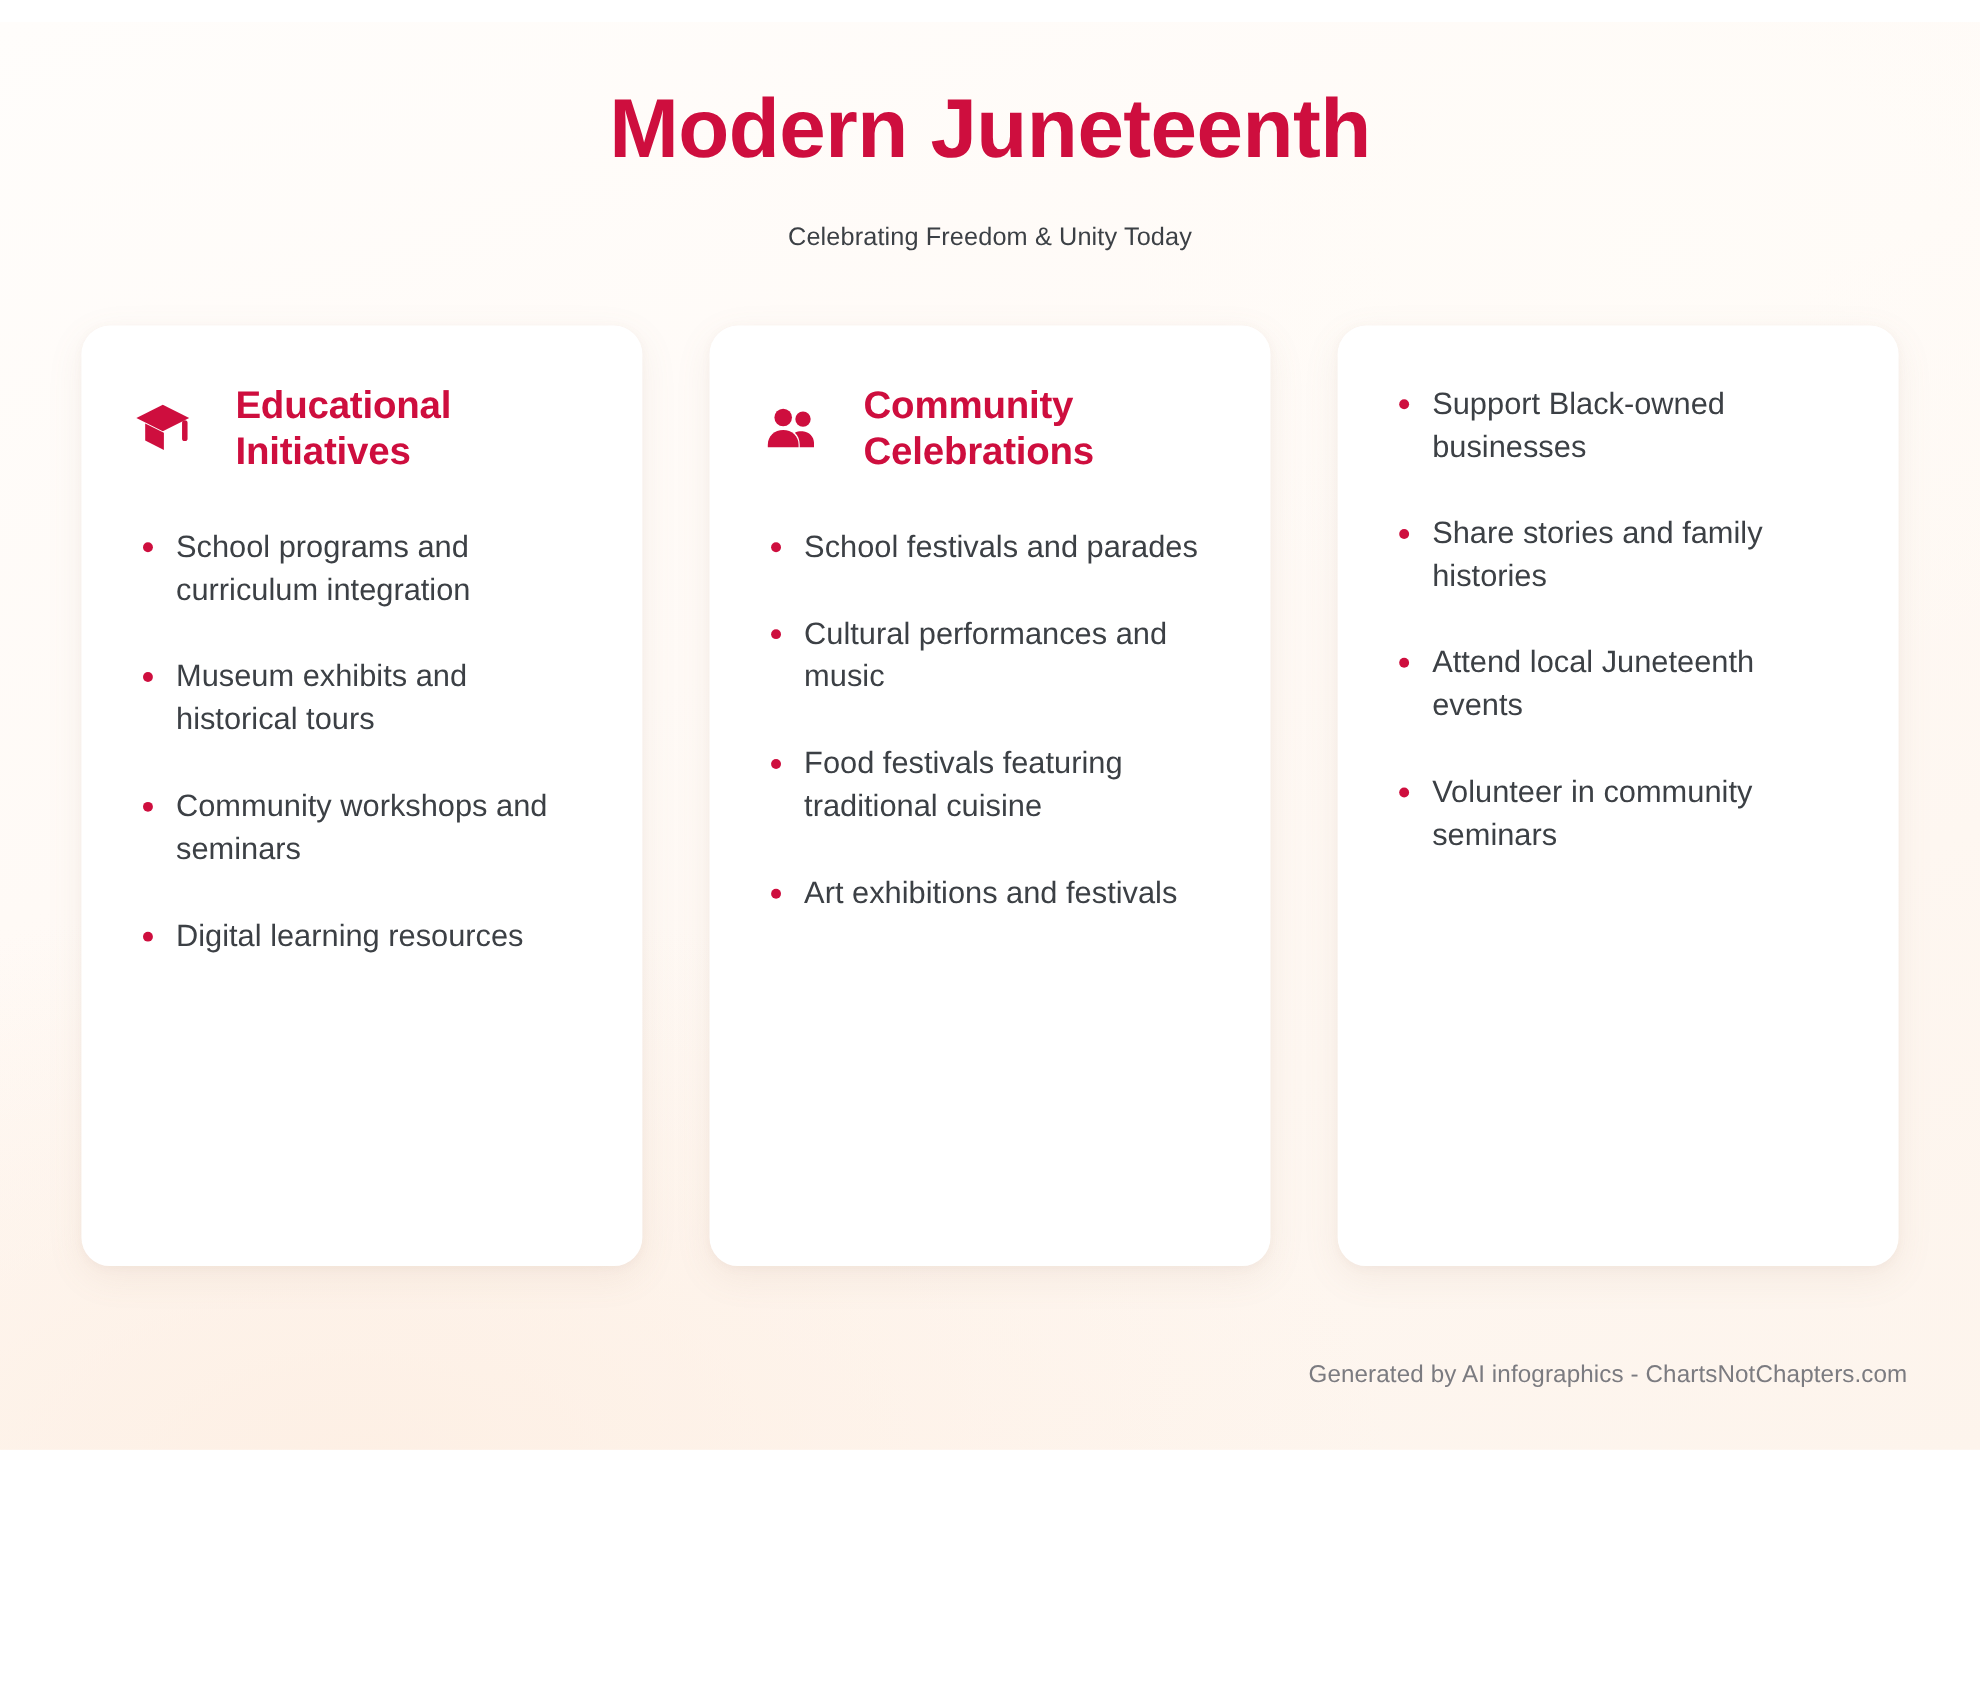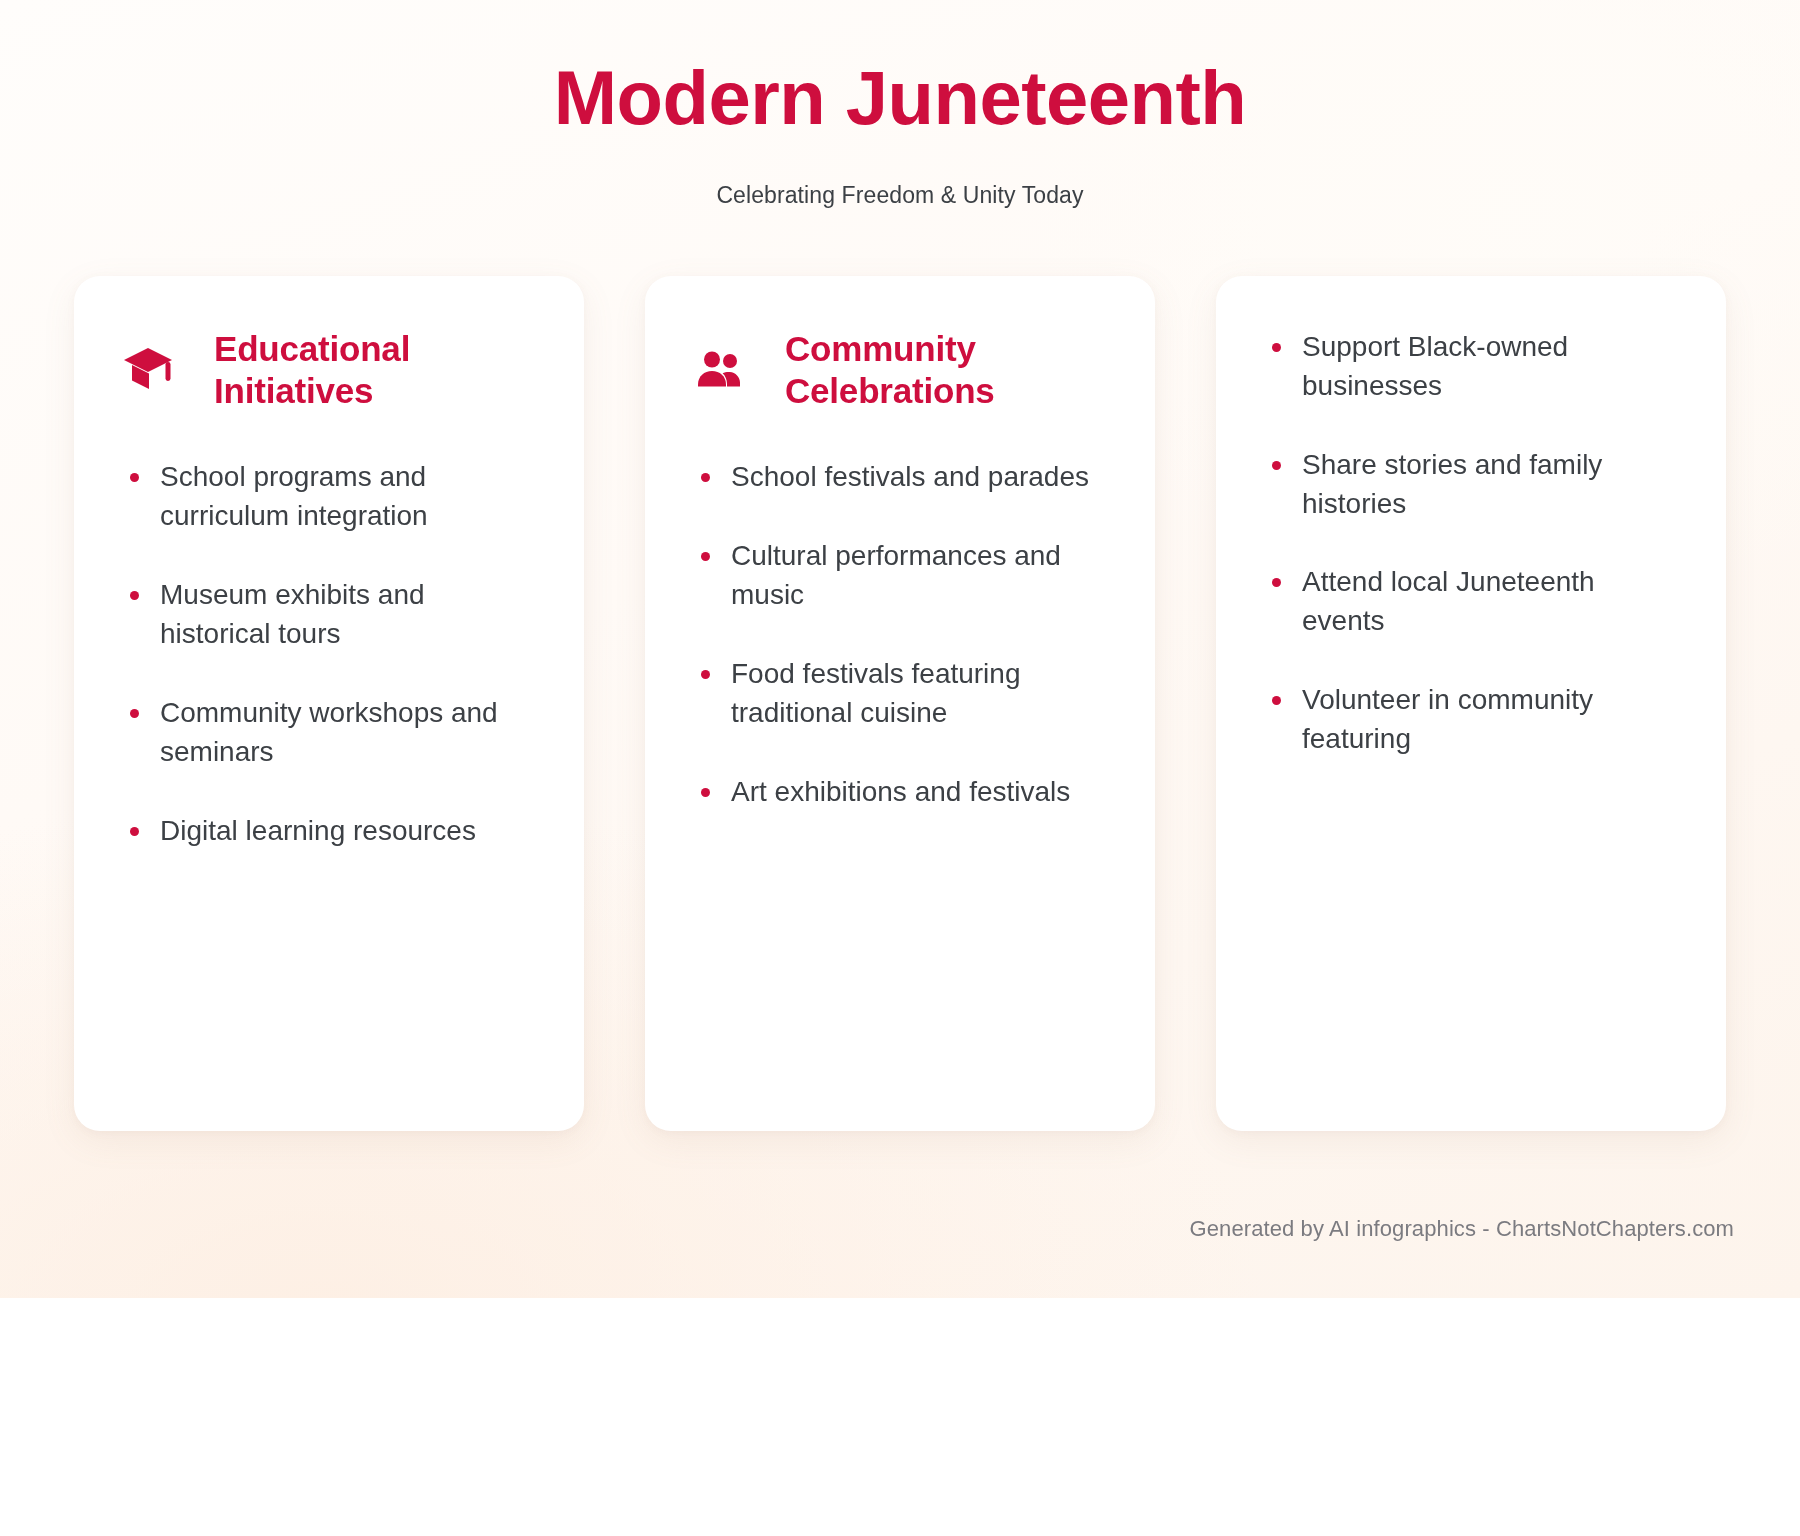--- a/index.html
+++ b/index.html
@@ -16,20 +16,21 @@
   }
 
   #infographic {
     position: relative;
     width: 1800px;
     height: 1298px;
     background:
       linear-gradient(160deg, #fffdfb 0%, #fffaf6 42%, #fdf4ec 100%);
     box-sizing: border-box;
     overflow: hidden;
+    margin-top: 20px;
   }
 
   
   #infographic::before {
     content: "";
     position: absolute;
     left: -200px;
     bottom: -380px;
     width: 1500px;
     height: 900px;
@@ -203,21 +204,21 @@
         <li><span class="dot"></span><span>Food festivals featuring traditional cuisine</span></li>
         <li><span class="dot"></span><span>Art exhibitions and festivals</span></li>
       </ul>
     </div>
 
     <div class="card">
       <ul class="bullets">
         <li><span class="dot"></span><span>Support Black-owned businesses</span></li>
         <li><span class="dot"></span><span>Share stories and family histories</span></li>
         <li><span class="dot"></span><span>Attend local Juneteenth events</span></li>
-        <li><span class="dot"></span><span>Volunteer in community featuring</span></li>
+        <li><span class="dot"></span><span>Volunteer in community seminars</span></li>
       </ul>
     </div>
 
   </div>
 
   <div class="footer">Generated by AI infographics - ChartsNotChapters.com</div>
 
 </div>
 
 </body></html>

